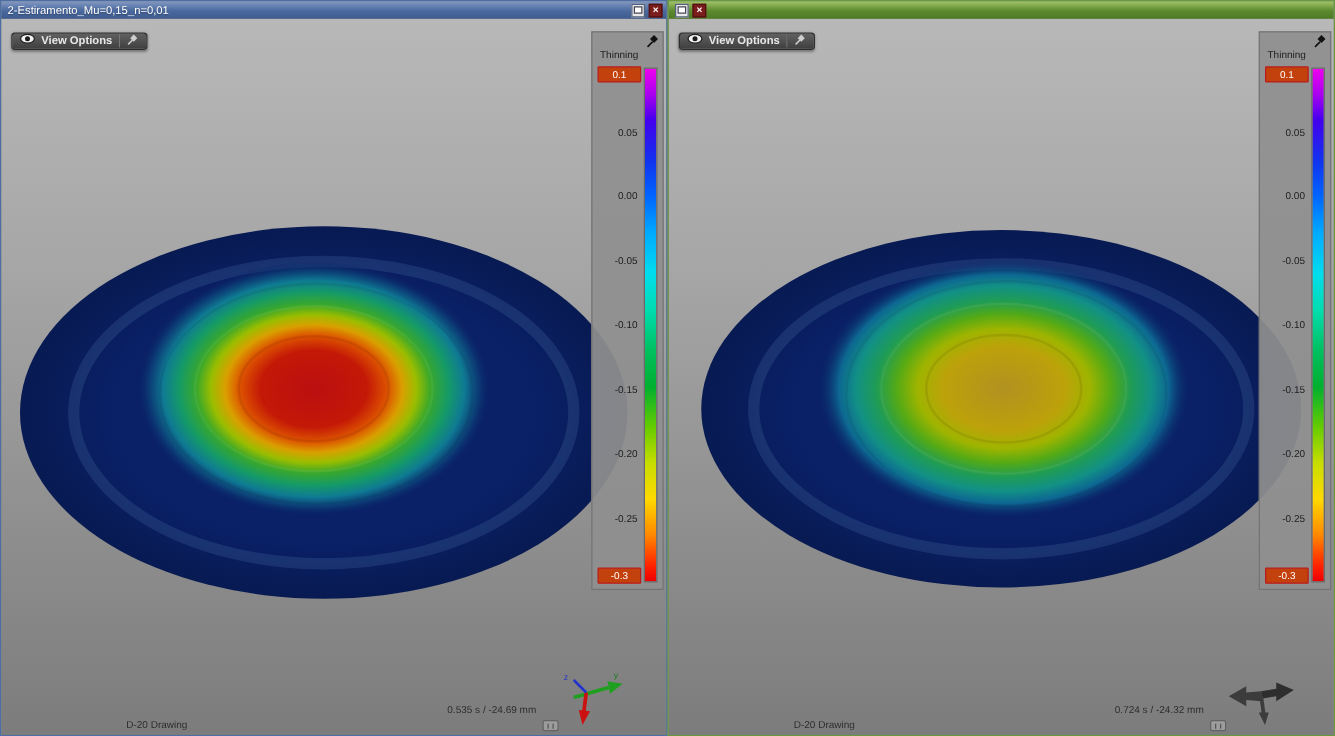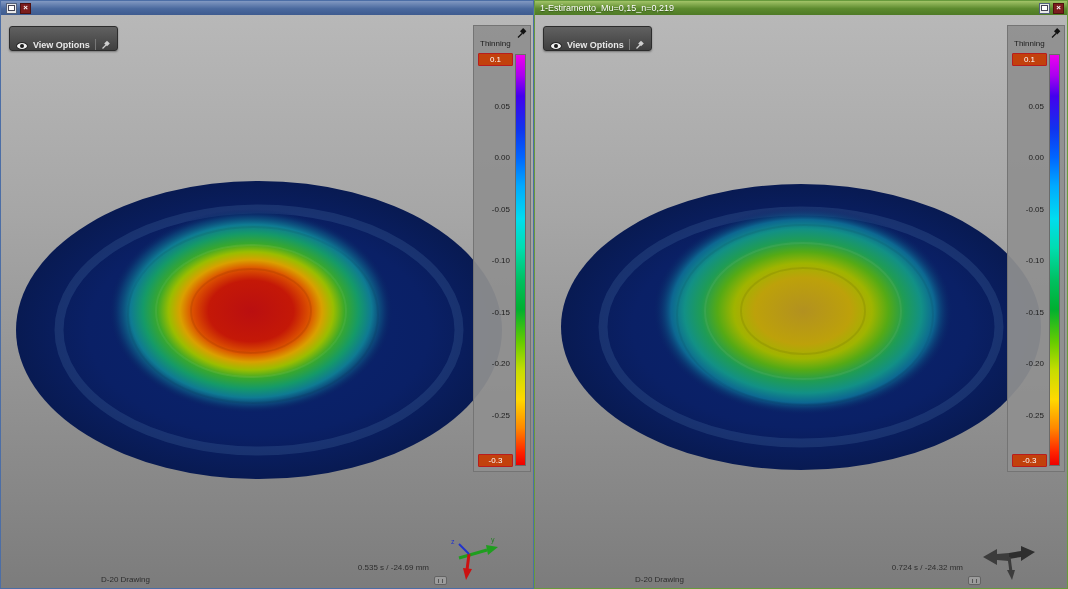--- a/index.html
+++ b/index.html
@@ -21,21 +21,21 @@
     font-size:8px;line-height:1;cursor:default}
   .wbtn.restore{background:#e9e9e9;border:1px solid #52607a}
   .wbtn.restore::after{content:"";width:5px;height:4px;border:1px solid #445;background:#fff}
   .wbtn.close{background:#7c1d1d;border:1px solid #4f1010;color:#fff;font-weight:bold}
 
   .viewport{position:absolute;top:14px;left:0;right:0;bottom:0;
     background:linear-gradient(#b8b8b8,#a6a6a6 35%,#7c7c7c)}
   .scene{position:absolute;left:0;top:0}
 
   
-  .view-options{position:absolute;top:11px;left:8px;height:25px;display:flex;align-items:flex-end;
+  .view-options{position:absolute;top:11px;left:8px;height:14px;display:flex;align-items:flex-start;
     gap:5px;padding:0 6px;background:linear-gradient(#616161,#3f3f3f);border:1px solid #2c2c2c;
     border-radius:3px;color:#e8e8e8;font-size:9px;font-weight:bold;z-index:5;
     box-shadow:0 1px 2px rgba(0,0,0,.35)}
   .eye{position:relative;width:12px;height:8px;background:#f2f2f2;border-radius:50%;
     border:1px solid #222}
   .eye::after{content:"";position:absolute;left:3px;top:1px;width:4px;height:4px;
     background:#1c1c1c;border-radius:50%}
   .vo-sep{width:1px;height:11px;background:#2a2a2a;border-right:1px solid #777}
 
   
@@ -68,20 +68,21 @@
 
   .axes{position:absolute;right:30px;bottom:6px;z-index:4}
 </style>
 </head>
 <body>
 
 <div class="app">
 
   <section class="panel blue">
     <header class="titlebar">
+      <span class="title">2-Estiramento_Mu=0,15_n=0,01</span>
       <span class="win-controls">
         <span class="wbtn restore"></span>
         <span class="wbtn close">×</span>
       </span>
     </header>
     <div class="viewport">
 
       <svg class="scene" width="534" height="575" viewBox="0 0 534 575">
         <defs>
           <radialGradient id="discL">
@@ -153,21 +154,20 @@
       <div class="statusbar">
         <span class="status-model">D-20 Drawing</span>
         <span class="status-readout">0.535 s / -24.69 mm</span>
         <span class="status-icon"></span>
       </div>
     </div>
   </section>
 
   <section class="panel green">
     <header class="titlebar">
-      <span class="title">1-Estiramento_Mu=0,15_n=0,219</span>
       <span class="win-controls">
         <span class="wbtn restore"></span>
         <span class="wbtn close">×</span>
       </span>
     </header>
     <div class="viewport">
 
       <svg class="scene" width="534" height="575" viewBox="0 0 534 575">
         <defs>
           <radialGradient id="discR">

